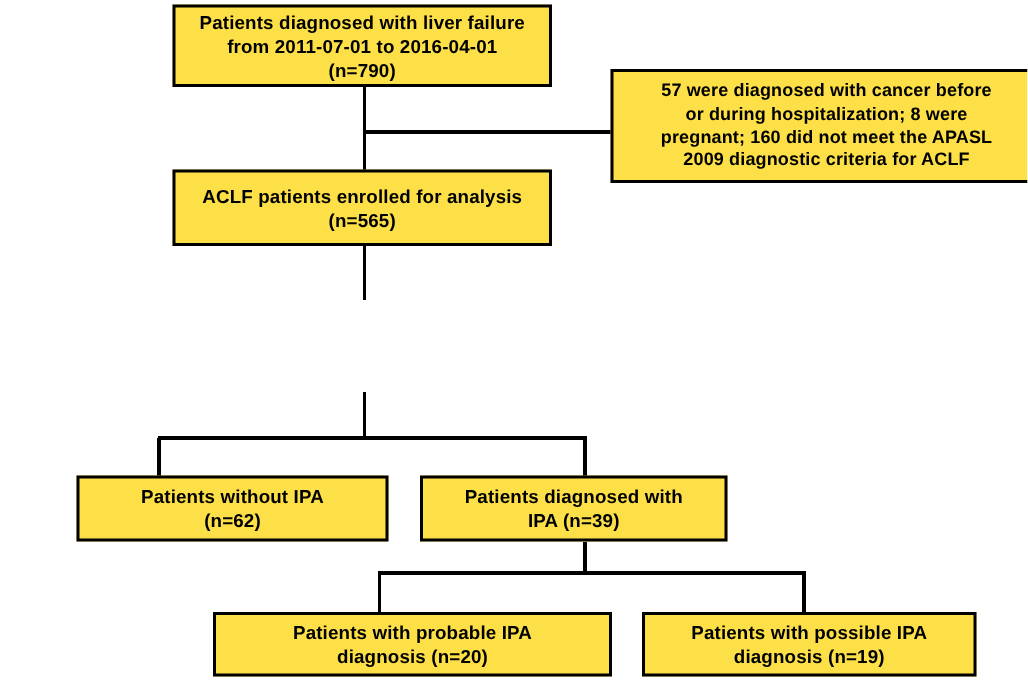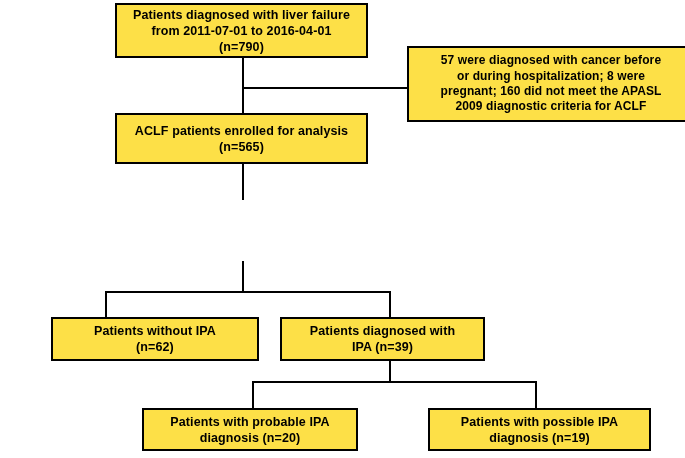--- a/index.html
+++ b/index.html
@@ -47,21 +47,21 @@
   
   #box-exclusions      { left: 407px; top: 46px;  width: 288px; height: 76px; font-size: 12px; }
   
   #box-aclf-enrolled   { left: 115px; top: 113px; width: 253px; height: 51px; }
   
   #box-pulmonary-ct    { left: 115px; top: 200px; width: 257px; height: 61px; }
   
   #box-without-ipa     { left: 3px;   top: 317px; width: 208px; height: 44px; margin-left: 48px; }
   #box-with-ipa        { left: 280px; top: 317px; width: 205px; height: 44px; }
   
-  #box-probable-ipa    { left: 142px; top: 408px; width: 216px; height: 43px; }
+  #box-probable-ipa    { left: 142px; top: 408px; width: 266px; height: 43px; }
   #box-possible-ipa    { left: 428px; top: 408px; width: 223px; height: 43px; text-align: center; }
 </style>
 </head>
 <body>
 
 <div id="flowchart-root">
 
   <svg class="connector-layer" viewBox="0 0 685 458" width="685" height="458" xmlns="http://www.w3.org/2000/svg">
     <g stroke="#000000" stroke-width="2.4" fill="none" shape-rendering="crispEdges">
 

